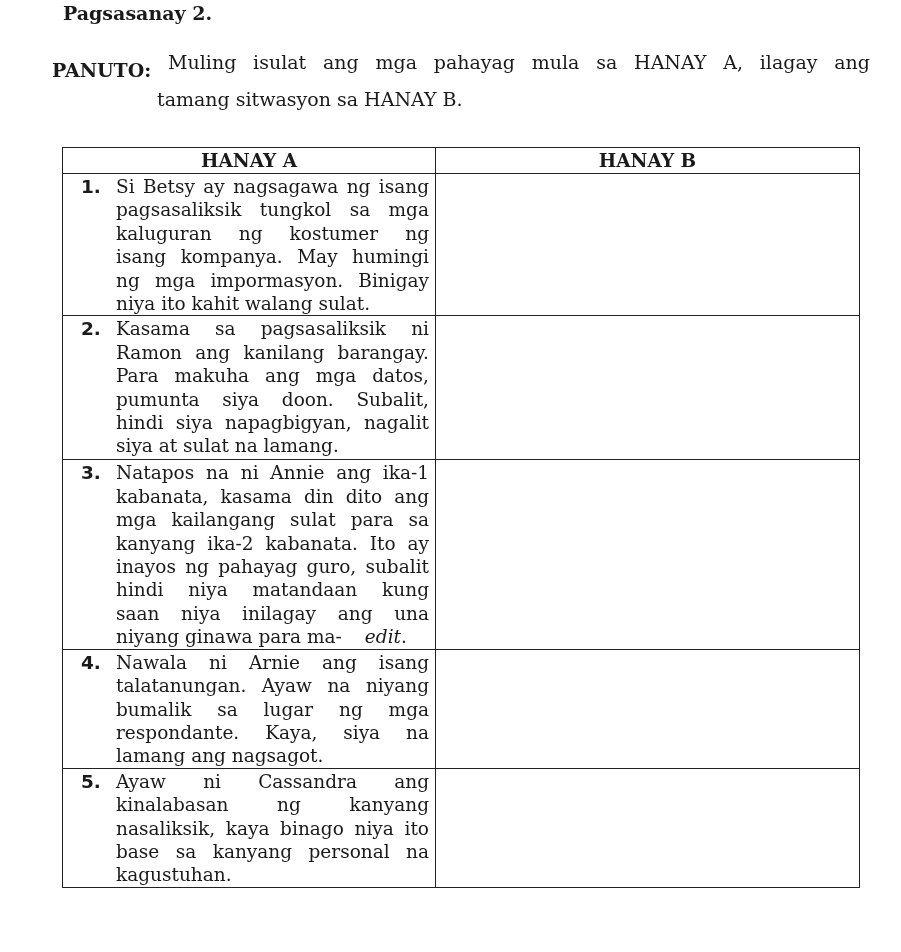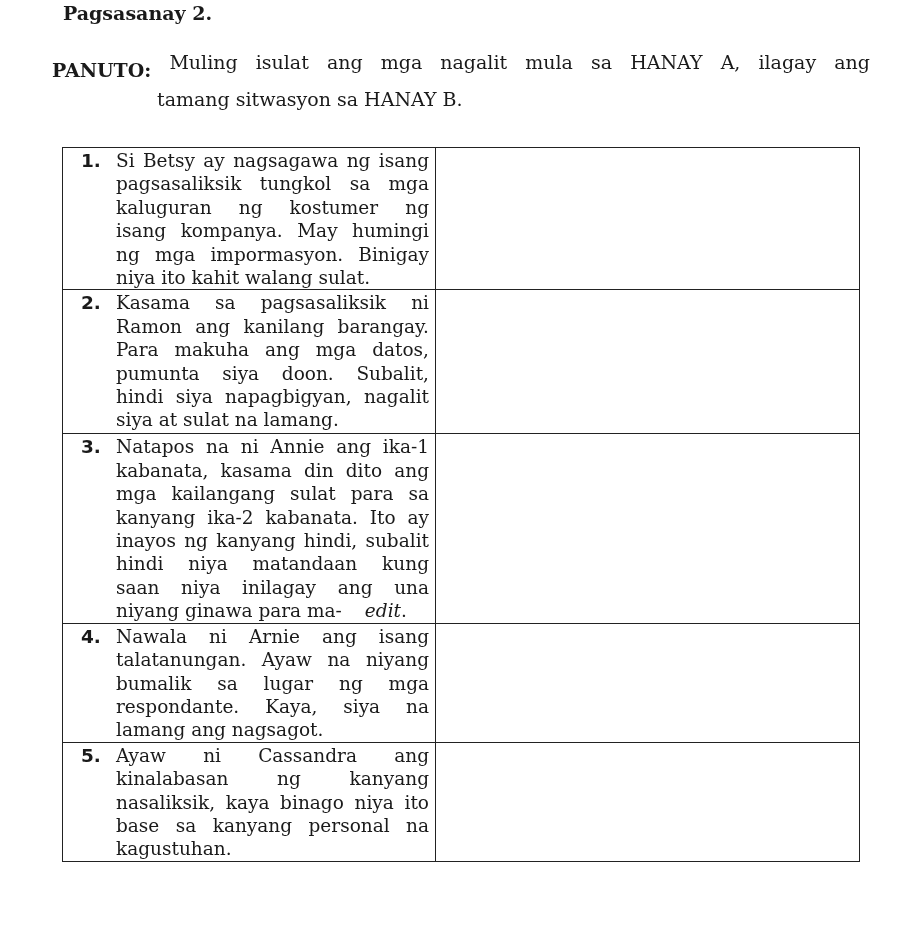--- a/index.html
+++ b/index.html
@@ -26,33 +26,37 @@
 
 <div class="title">Pagsasanay 2.</div>
 
 <div class="instr">
   <div class="l1" id="instr-l1">
     <span class="lbl">PANUTO:</span>
   <span>Muling</span>
       <span>isulat</span>
       <span>ang</span>
       <span>mga</span>
-      <span>nagalit</span>
+      <span>pahayag</span>
       <span>mula</span>
       <span>sa</span>
       <span>HANAY</span>
       <span>A,</span>
       <span>ilagay</span>
       <span>ang</span>
     </div>
   <div class="l2">tamang sitwasyon sa HANAY B.</div>
 </div>
 
 <table>
   <thead>
+    <tr>
+      <th class="colA">HANAY A</th>
+      <th>HANAY B</th>
+    </tr>
   </thead>
   <tbody id="rows">
       <tr style="height: 141px;">
         <td class="colA">
           <div class="cell">
             <span class="num">1.</span>
             <div class="txt">
               <span class="line"><span>Si Betsy ay nagsagawa ng isang</span></span>
               <span class="line"><span>pagsasaliksik tungkol sa mga</span></span>
               <span class="line"><span>kaluguran ng kostumer ng</span></span>
@@ -82,21 +86,21 @@
       </tr>
       <tr style="height: 187px;">
         <td class="colA">
           <div class="cell">
             <span class="num">3.</span>
             <div class="txt">
               <span class="line"><span>Natapos na ni Annie ang ika-1</span></span>
               <span class="line"><span>kabanata, kasama din dito ang</span></span>
               <span class="line"><span>mga kailangang sulat para sa</span></span>
               <span class="line"><span>kanyang ika-2 kabanata. Ito ay</span></span>
-              <span class="line"><span>inayos ng kanyang hindi, subalit</span></span>
+              <span class="line"><span>inayos ng pahayag guro, subalit</span></span>
               <span class="line"><span>hindi niya matandaan kung</span></span>
               <span class="line"><span>saan niya inilagay ang una</span></span>
               <span class="line last"><span>niyang ginawa para ma-</span><em>edit</em><span>.</span></span>
             </div>
           </div>
         </td>
         <td></td>
       </tr>
       <tr style="height: 117px;">
         <td class="colA">

